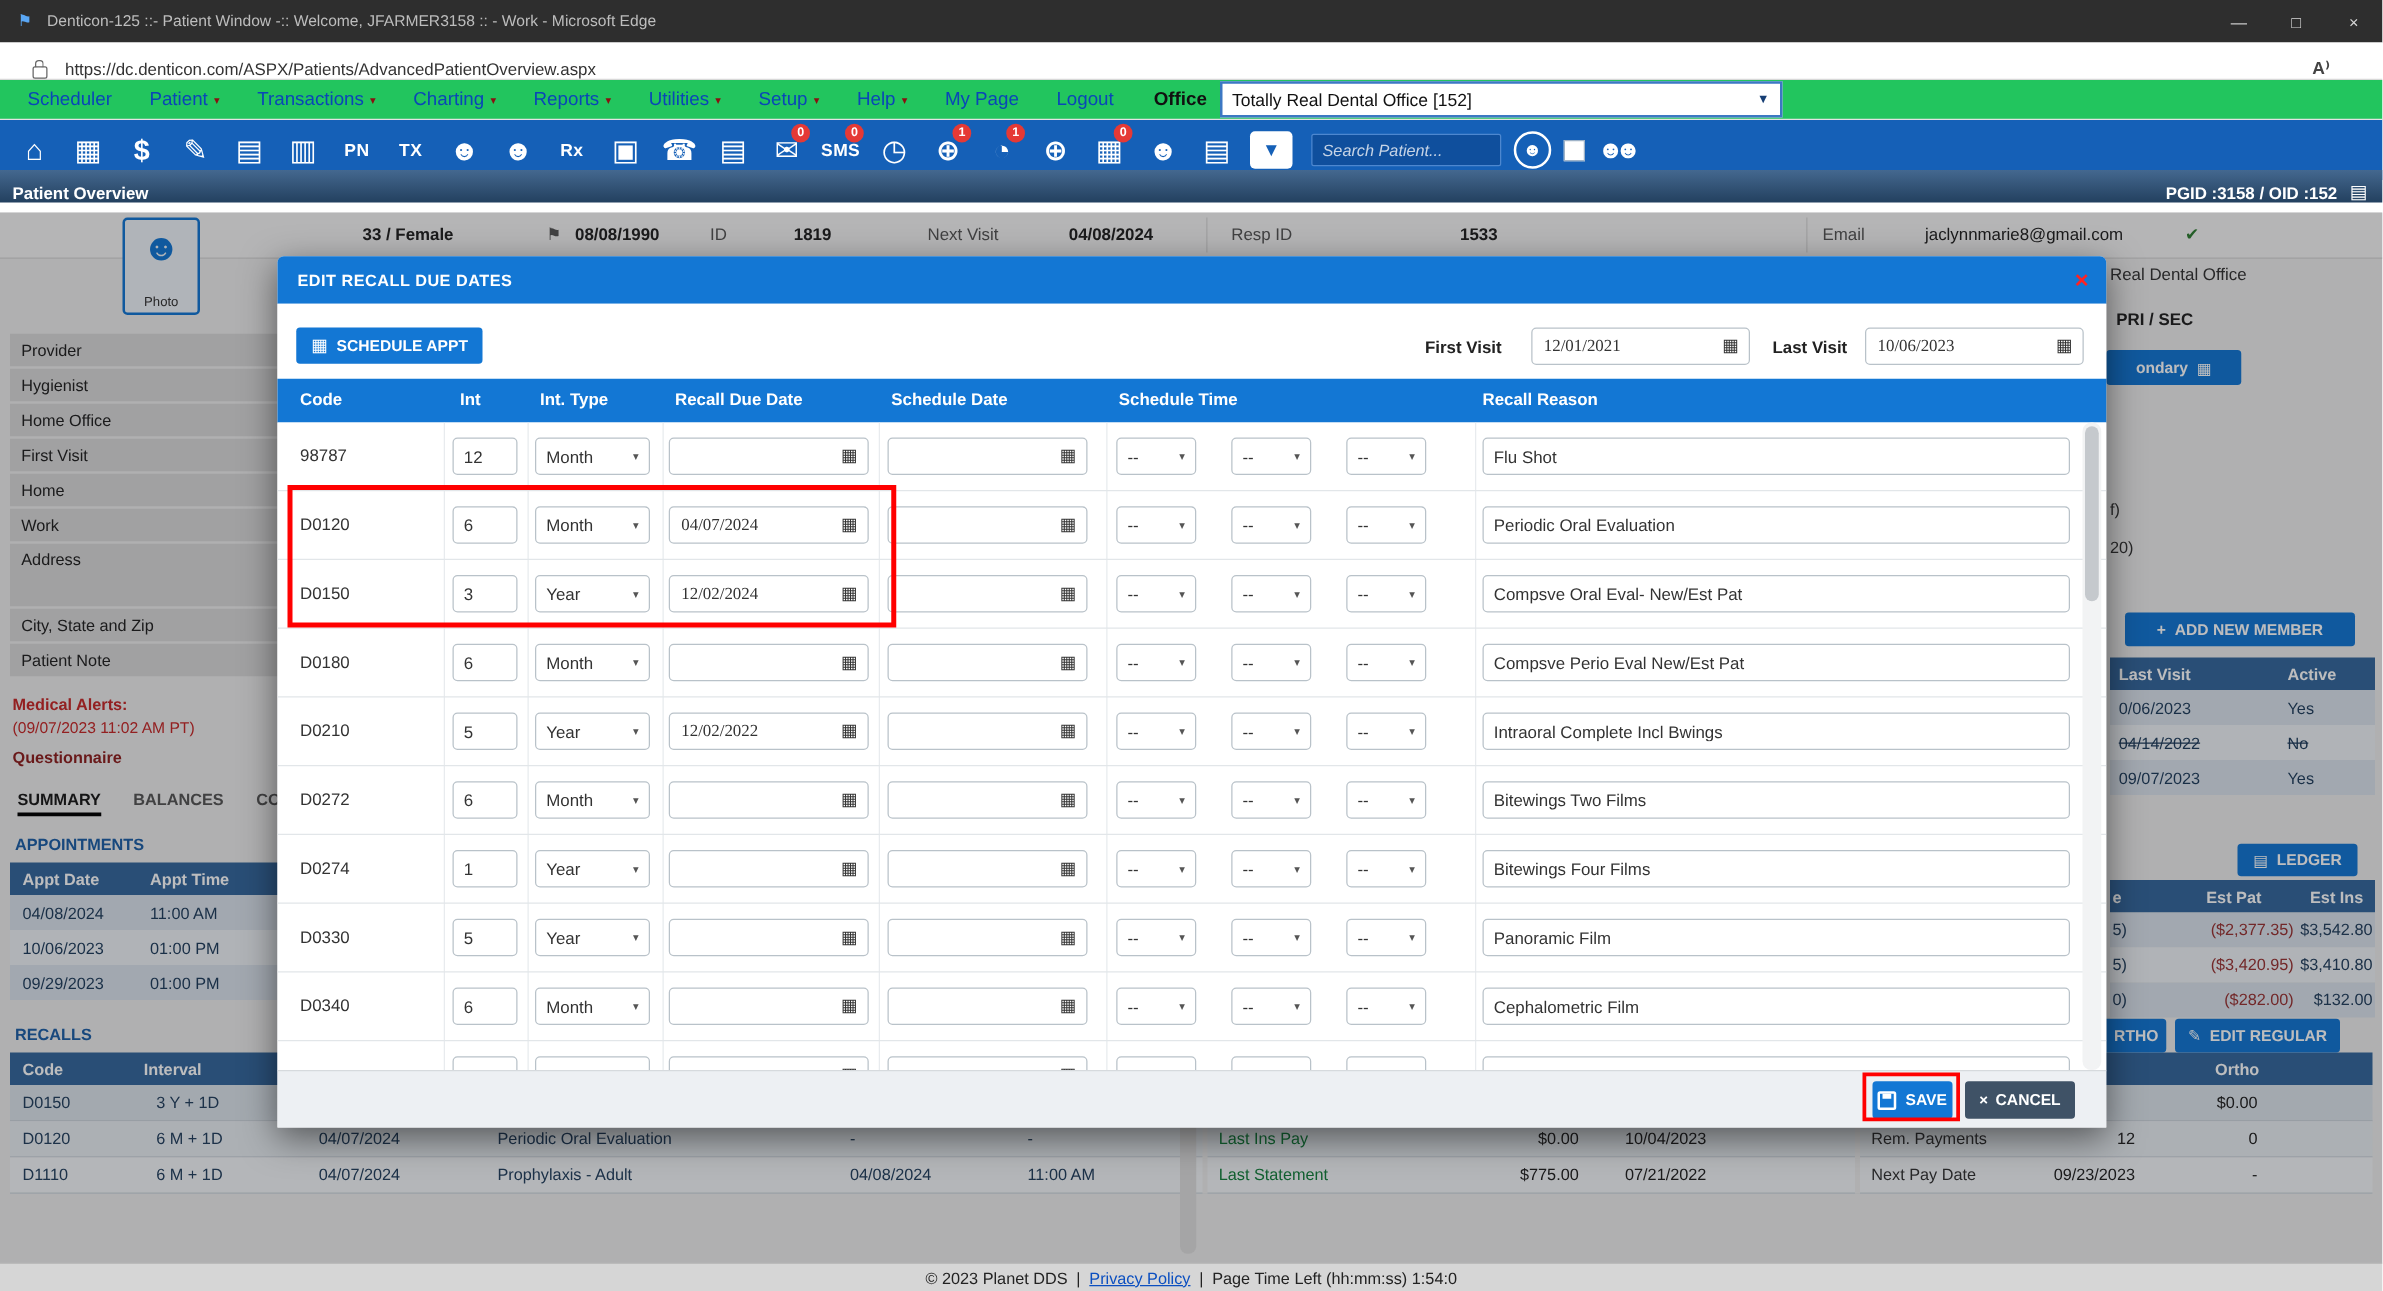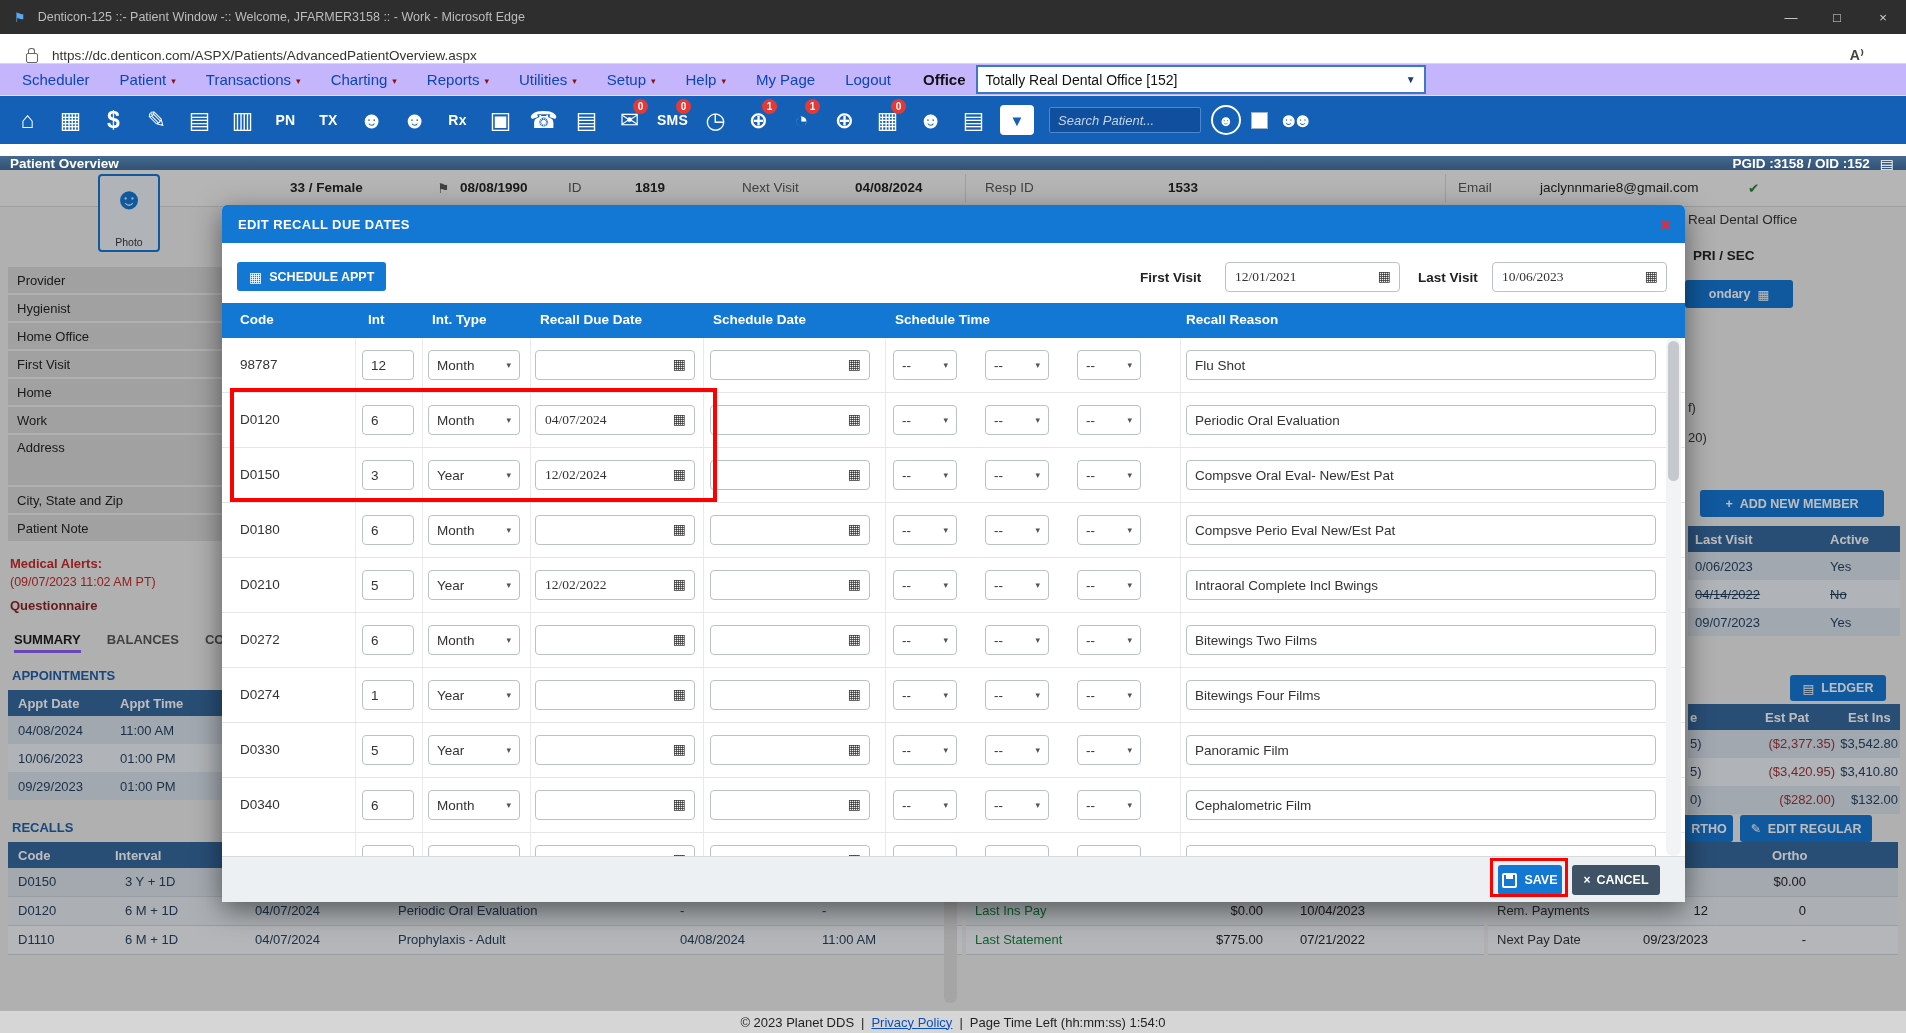--- a/index.html
+++ b/index.html
@@ -13,21 +13,21 @@
   .wctrls{margin-left:auto;display:flex}
   .wbtn{width:46px;height:34px;display:flex;align-items:center;justify-content:center;color:#d6d6d6;font-size:13px}
 
   #urlbar{position:absolute;left:0;top:34px;width:1906px;height:30px;background:#fff;border-bottom:1px solid #d8d8d8;display:flex;align-items:flex-end;box-sizing:border-box}
   .lockic{width:10px;height:8px;border:1.5px solid #666;border-radius:2px;position:relative;margin-left:26px;margin-top:4px}
   .lockic::before{content:"";position:absolute;width:5px;height:5px;border:1.5px solid #666;border-bottom:none;border-radius:3px 3px 0 0;top:-6px;left:0.5px}
   #urltext{margin-left:14px;font-size:13.5px;color:#333}
   #readaloud{margin-left:auto;margin-right:42px;color:#444;font-size:14px;font-weight:600}
 
   
-  #menubar{position:absolute;left:0;top:64px;width:1906px;height:32px;background:#c4b5fd;border-bottom:1px solid #e3e3e3;display:flex;align-items:center;padding-left:22px;box-sizing:border-box}
+  #menubar{position:absolute;left:0;top:64px;width:1906px;height:32px;background:#22c55e;border-bottom:1px solid #e3e3e3;display:flex;align-items:center;padding-left:22px;box-sizing:border-box}
   .mitem{display:flex;align-items:center;gap:5px;margin-right:30px;color:#0a46b8;font-size:15px}
   .mcaret{color:#8a1010;font-size:9px;padding-top:2px}
   #officelbl{font-weight:700;color:#111;font-size:15px;margin:0 10px 0 2px}
   #officesel{width:430px;height:25px;border:2px solid #3c78c3;display:flex;align-items:center;padding:0 8px;font-size:14px;color:#111;background:#fff;box-sizing:content-box}
   #officecaret{margin-left:auto;color:#163e74;font-size:10px}
 
   
   #toolbar{position:absolute;left:0;top:96px;width:1906px;height:48px;background:#1560b7;display:flex;align-items:center;padding-left:6px;box-sizing:border-box}
   .tbicon{position:relative;width:43px;height:44px;display:flex;align-items:center;justify-content:center;color:#fff;flex:0 0 auto}
   .tbicon .gl{font-size:23px;line-height:1;font-weight:600}
@@ -36,21 +36,21 @@
   .tbicon[data-kind="s"] .gl{color:#1560b7;font-size:15px}
   .badge{position:absolute;top:1px;right:3px;background:#e53935;color:#fff;font-size:10px;font-weight:700;min-width:15px;height:15px;border-radius:8px;display:flex;align-items:center;justify-content:center;padding:0 2px;box-sizing:border-box}
   #searchwrap{display:flex;align-items:center;margin-left:10px;gap:10px}
   #searchinput{width:152px;height:26px;background:#0f4f9d;border:1px solid #4d87cf;border-radius:2px;color:#d8e2ef;font-style:italic;font-size:13px;padding:0 8px;box-sizing:border-box;font-family:inherit}
   #searchinput::placeholder{color:#c6d4e6;font-style:italic}
   #searchbtn{width:30px;height:30px;border:2px solid #fff;border-radius:50%;display:flex;align-items:center;justify-content:center;color:#fff;font-size:15px;box-sizing:border-box}
   #tbcheckbox{width:15px;height:15px;background:#fff;border:1px solid #9fb3c8}
   #peopleicon{color:#fff;font-size:20px;letter-spacing:-7px;padding-right:7px}
 
   
-  #poheader{position:absolute;left:0;top:156px;width:1906px;height:26px;background:linear-gradient(180deg,#44688f,#23405f);display:flex;align-items:flex-start;color:#fff}
+  #poheader{position:absolute;left:0;top:136px;width:1906px;height:26px;background:linear-gradient(180deg,#44688f,#23405f);display:flex;align-items:flex-end;color:#fff}
   #potitle{margin-left:10px;font-weight:700;font-size:13.5px}
   #poids{margin-left:auto;font-weight:700;font-size:13.5px}
   #poprint{margin:0 12px 0 10px;font-size:15px}
 
   
   #content{position:absolute;left:0;top:170px;width:1906px;height:840px;background:#ededed}
   #patientbar{position:absolute;left:0;top:0;width:1906px;height:36px;background:#f4f4f4;border-bottom:1px solid #d5d5d5}
   .pb{position:absolute;top:10px;font-size:13.5px;color:#555;white-space:nowrap}
   .pbv{color:#222;font-weight:700}
   .pbsep{position:absolute;top:4px;width:1px;height:28px;background:#d8d8d8}
@@ -60,21 +60,21 @@
 
   #sidebarrows{position:absolute;left:8px;top:97px;width:214px}
   .srow{height:26px;background:#d9d9d9;margin-bottom:2px;display:flex;align-items:center;padding-left:9px;box-sizing:border-box;font-size:13px;color:#222}
   #sidebarrows div.srow:nth-of-type(7){height:50px;align-items:flex-start;padding-top:5px}
   #alerts{position:absolute;left:10px;top:386px;width:210px}
   .alert1{color:#c62828;font-weight:700;font-size:13px}
   .alert2{color:#c62828;font-size:12.5px;margin-top:4px}
   .alert3{color:#8d1f1f;font-weight:700;font-size:13px;margin-top:9px}
 
   #tabs{position:absolute;left:14px;top:462px;display:flex;gap:26px;font-size:13px;font-weight:700;color:#555}
-  .tab.active{color:#1a1a1a;border-bottom:3px solid #8b5cf6;padding-bottom:3px}
+  .tab.active{color:#1a1a1a;border-bottom:3px solid #000000;padding-bottom:3px}
 
   .seclabel{position:absolute;font-size:13px;font-weight:700;color:#1d5fa6}
   #apptlabel{left:12px;top:498px}
   #recallslabel{left:12px;top:650px}
 
   .thead{height:26px;background:#35689d;color:#fff;font-weight:700;font-size:13px;display:flex;align-items:center}
   #appttable{position:absolute;left:8px;top:520px;width:240px}
   #appttable .c1{padding-left:10px;width:112px;box-sizing:border-box}
   .trow{height:28px;display:flex;align-items:center;font-size:13px;color:#1f3d5c}
   #appttable .rows div:nth-of-type(odd){background:#dbe3ec}

